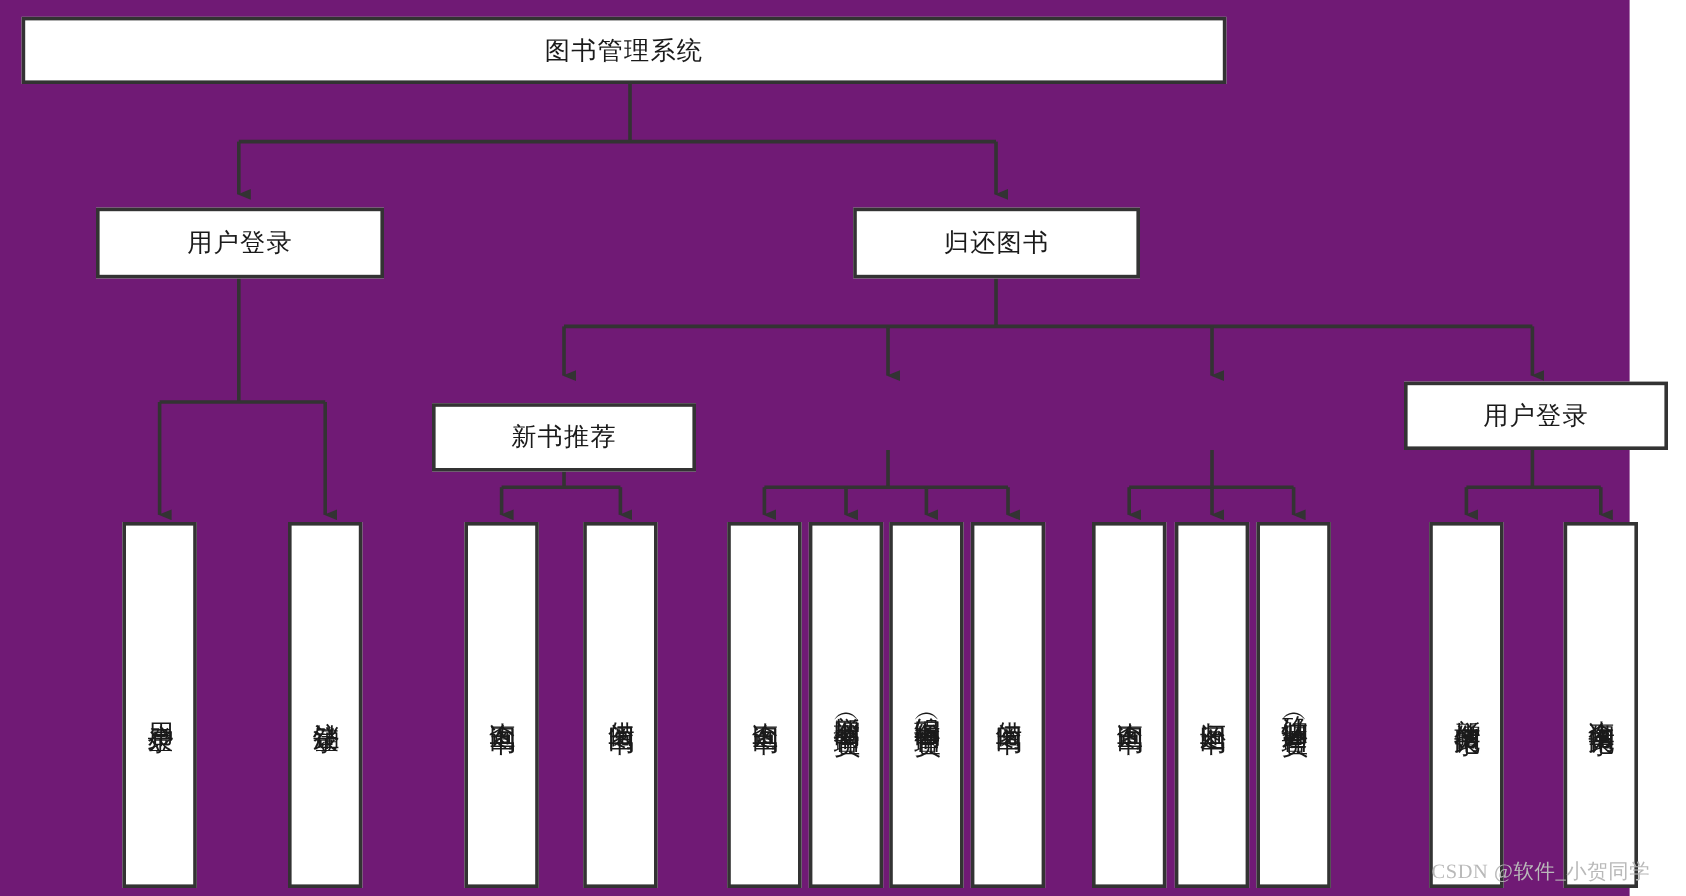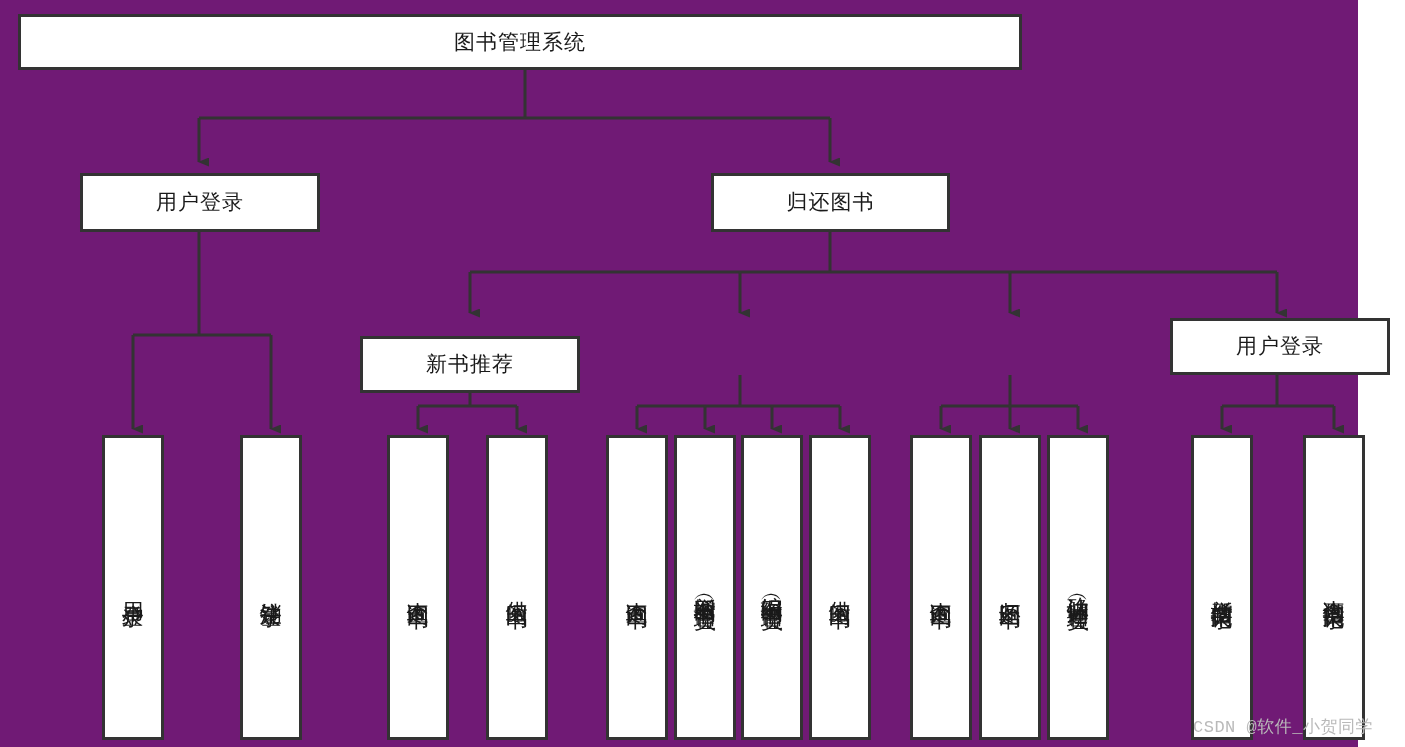--- a/index.html
+++ b/index.html
@@ -58,21 +58,21 @@
     letter-spacing: 2px;
     text-align: center;
     max-height: 280px;
   }
   .watermark {
     position: absolute;
     font-size: 17px;
     color: #b9b9b9;
     white-space: nowrap;
     letter-spacing: 0.5px;
-    font-family: Liberation Mono, monospace;
+    font-family: Liberation Serif, serif;
   }
 </style>
 </head>
 <body>
 
 <div id="diagram-root">
 
   <svg class="edge-layer" viewBox="0 0 1405 747" width="1405" height="747" xmlns="http://www.w3.org/2000/svg">
     <defs>
       <marker id="arrowhead" markerWidth="9" markerHeight="11" refX="4.5" refY="10" orient="auto" markerUnits="userSpaceOnUse">

